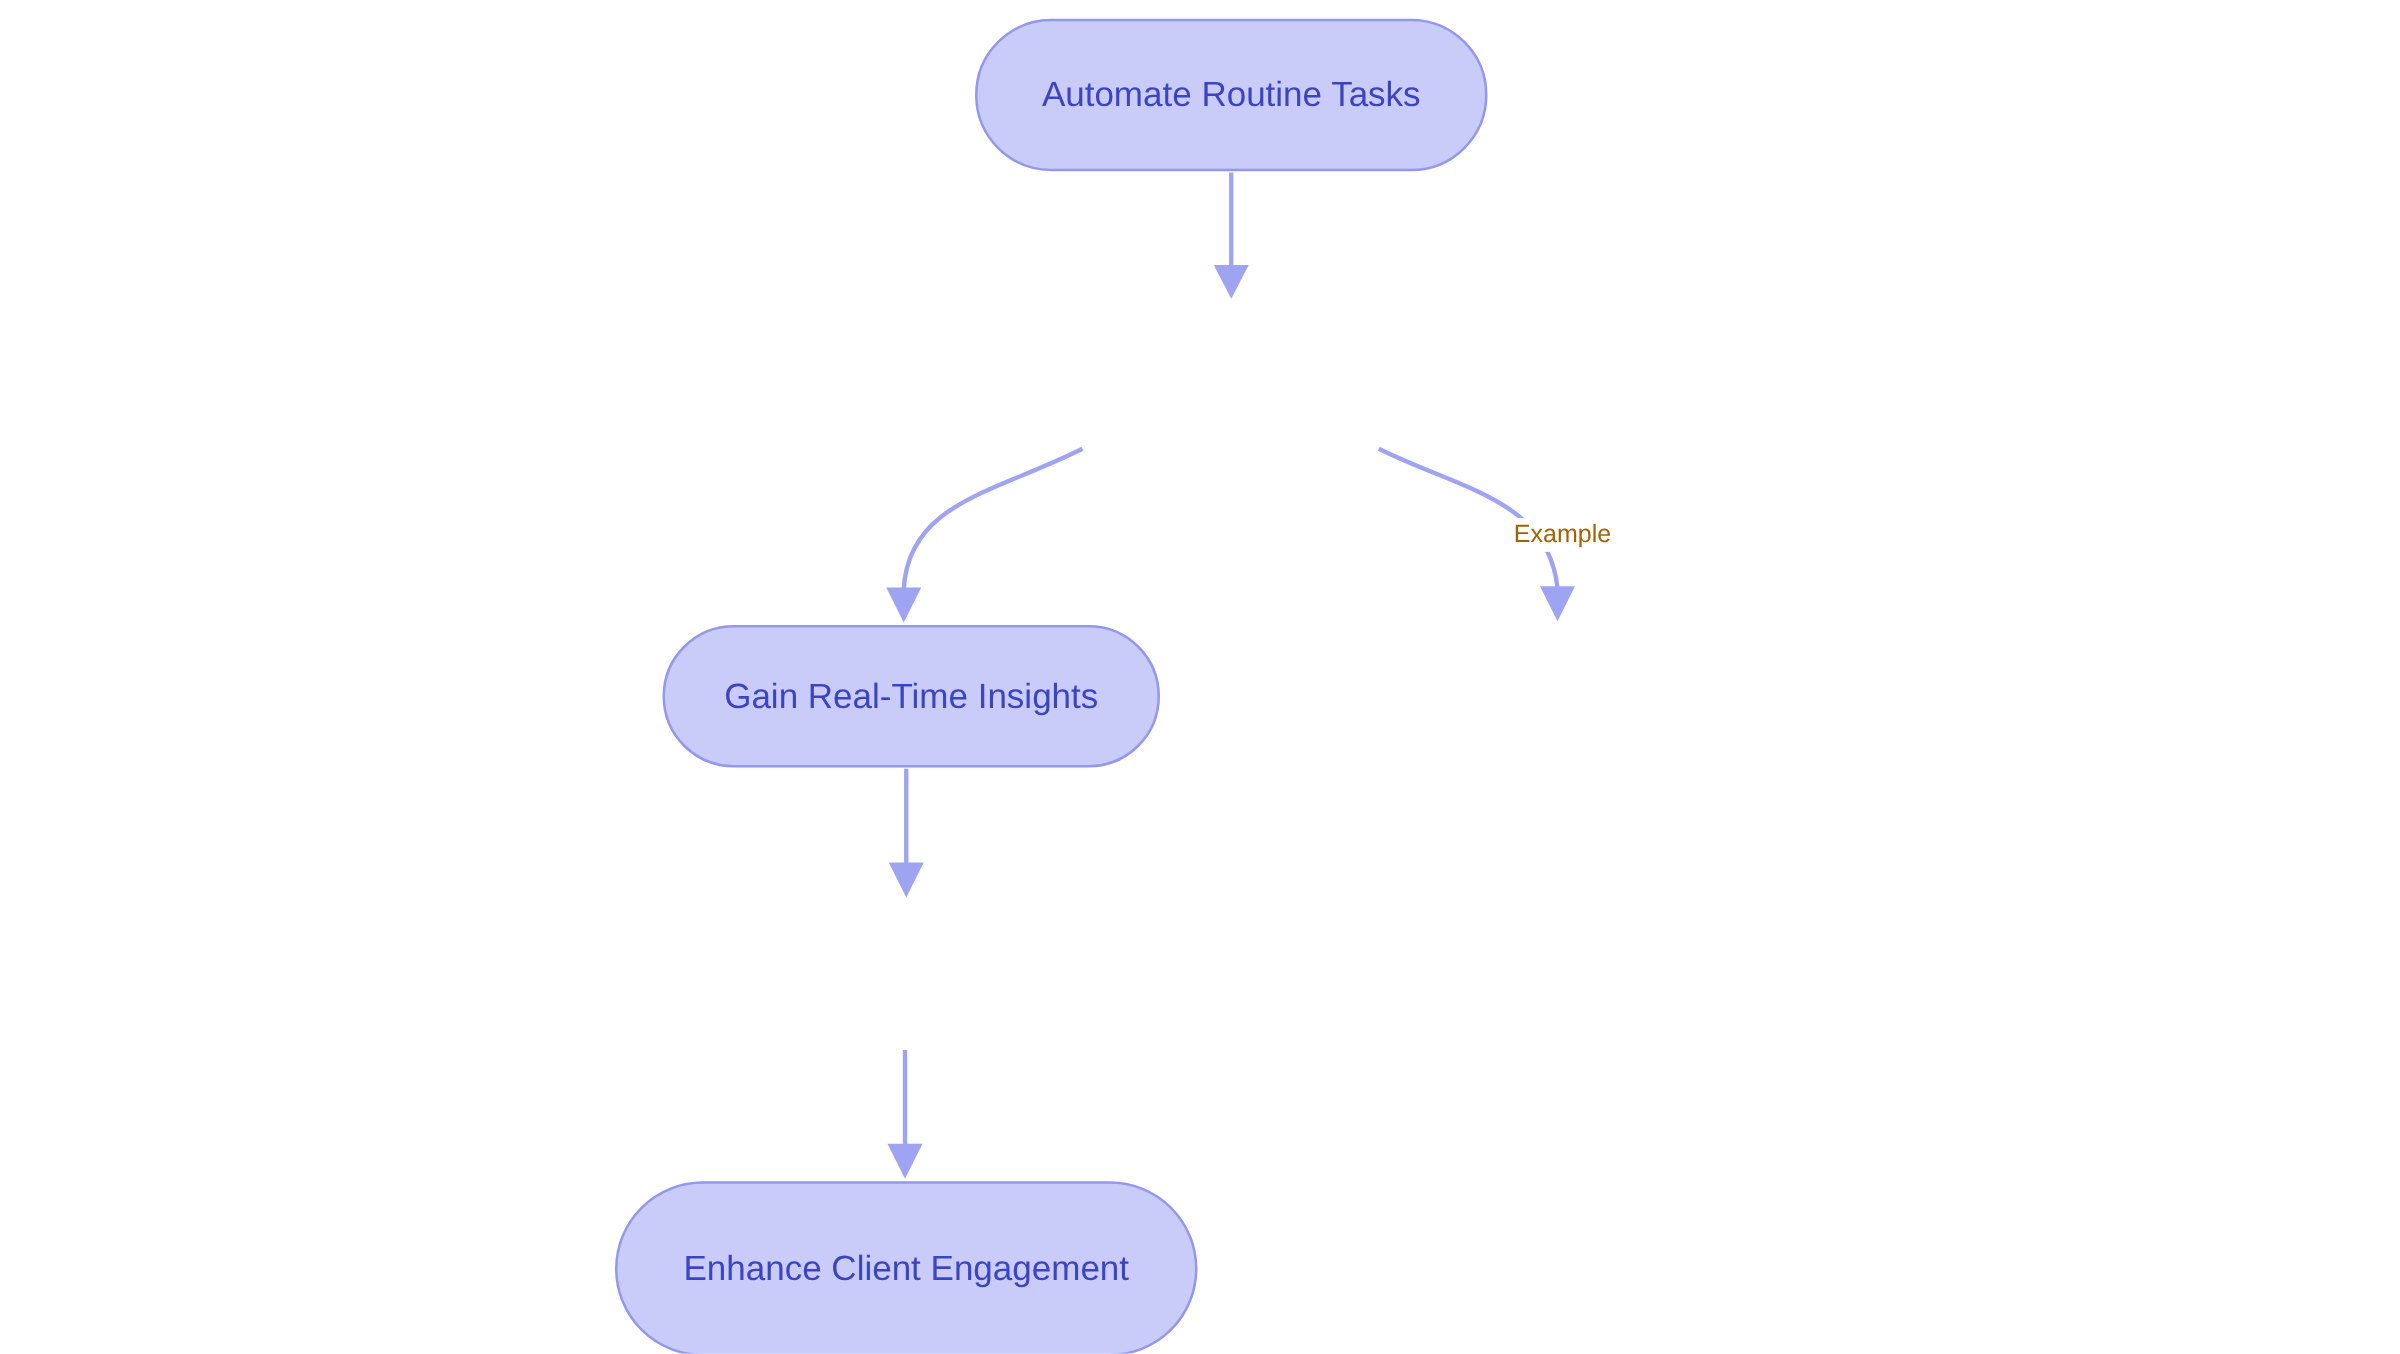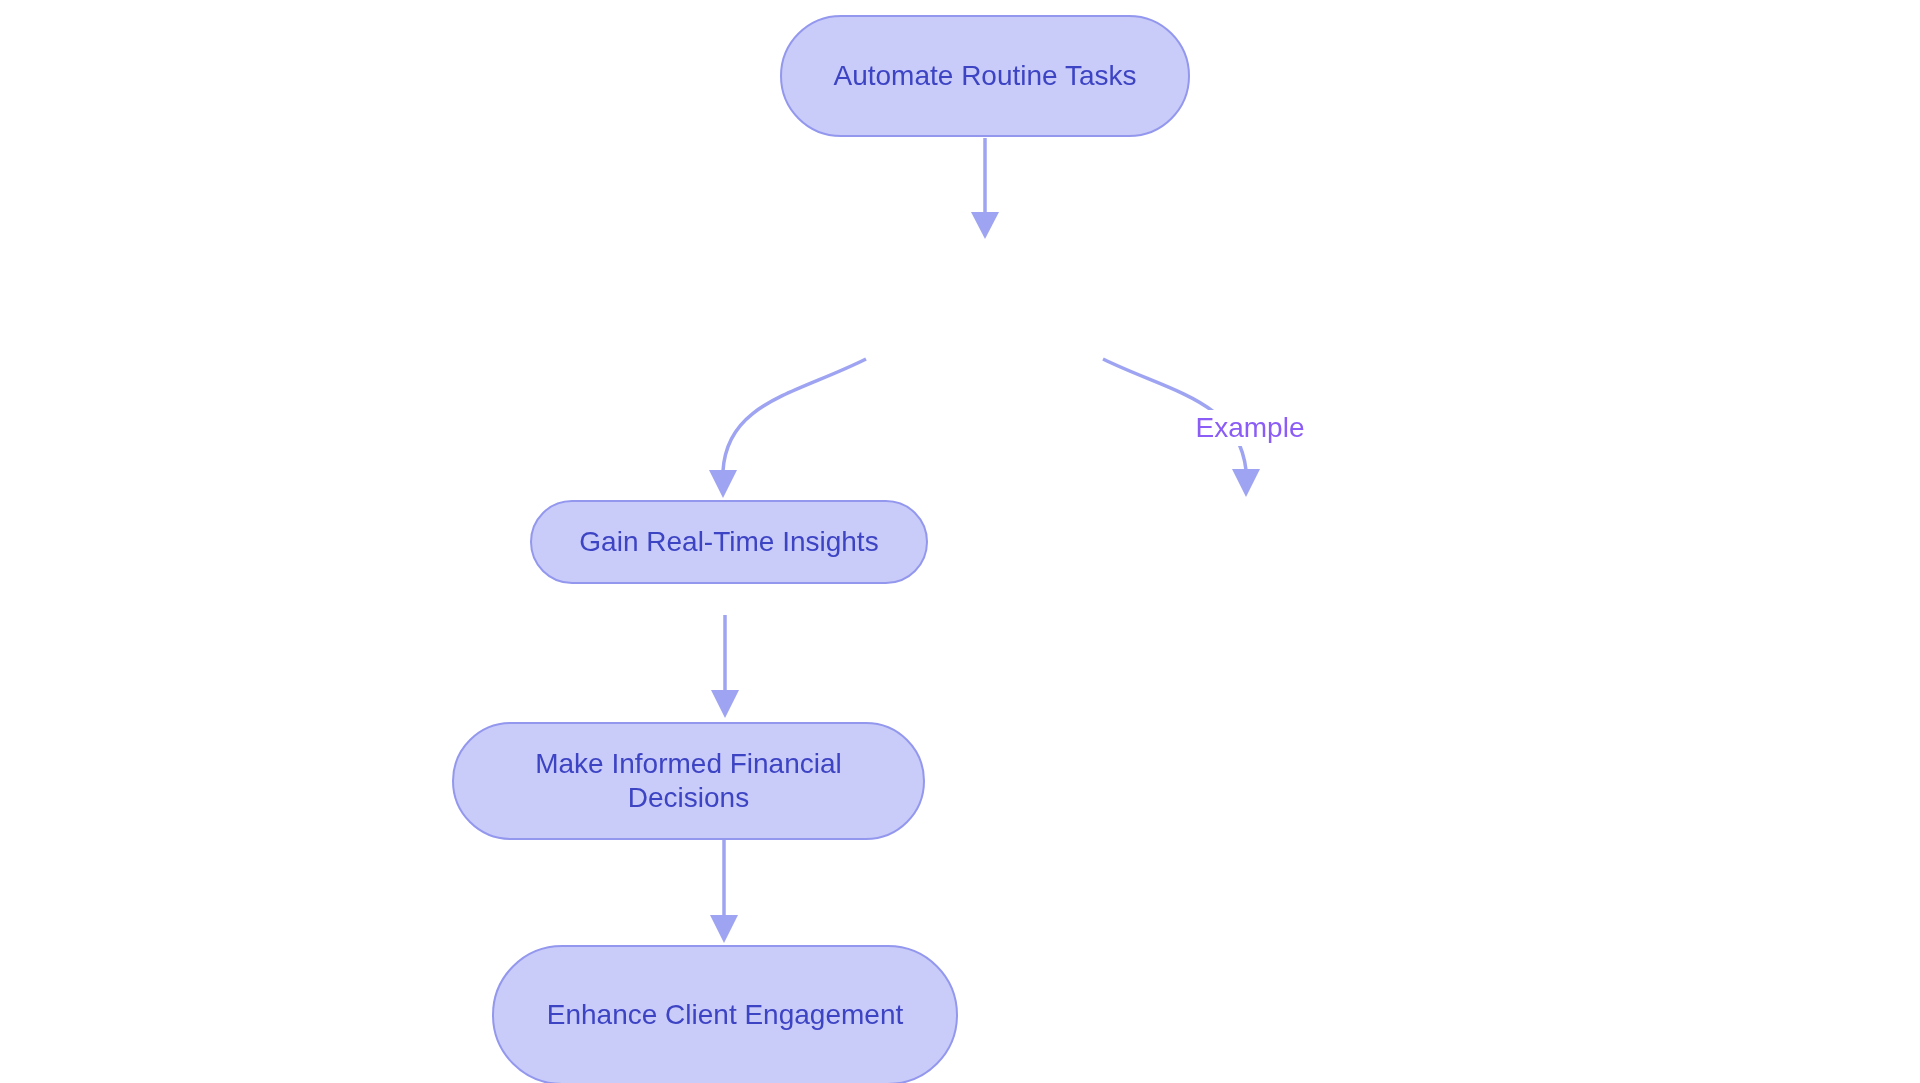--- a/index.html
+++ b/index.html
@@ -33,29 +33,29 @@
     text-align: center;
     color: #3d44c4;
     font-size: 28px;
     line-height: 1.2;
     padding: 0 20px;
   }
   .edge-label {
     position: absolute;
     transform: translate(-50%, -50%);
     background: #ffffff;
-    color: #8b5cf6;
-    font-size: 28px;
+    color: #a16207;
+    font-size: 20px;
     padding: 2px 8px;
     white-space: nowrap;
   }
   
   #node-automate    { left: 780px;  top: 15px;  width: 410px; height: 122px; }
   #node-concentrate { left: 698px;  top: 240px; width: 575px; height: 118px; }
-  #node-insights    { left: 530px;  top: 500px; width: 398px; height: 84px; }
+  #node-insights    { left: 530px;  top: 500px; width: 398px; height: 114px; }
   #node-avenue      { left: 1031px; top: 499px; width: 439px; height: 114px; }
   #node-decisions   { left: 452px;  top: 722px; width: 473px; height: 118px; }
   #node-engagement  { left: 492px;  top: 945px; width: 466px; height: 140px; }
   #label-example    { left: 1250px; top: 428px; }
 </style>
 </head>
 <body>
 
 <div id="canvas">
 
@@ -84,23 +84,20 @@
   <div class="node" id="node-automate">
     <span>Automate Routine Tasks</span>
   </div>
 
 
   <div class="node" id="node-insights">
     <span>Gain Real-Time Insights</span>
   </div>
 
 
-  <div class="node" id="node-decisions">
-    <span>Make Informed Financial Decisions</span>
-  </div>
 
   <div class="node" id="node-engagement">
     <span>Enhance Client Engagement</span>
   </div>
 
   <div class="edge-label" id="label-example">Example</div>
 
 </div>
 
 </body></html>

